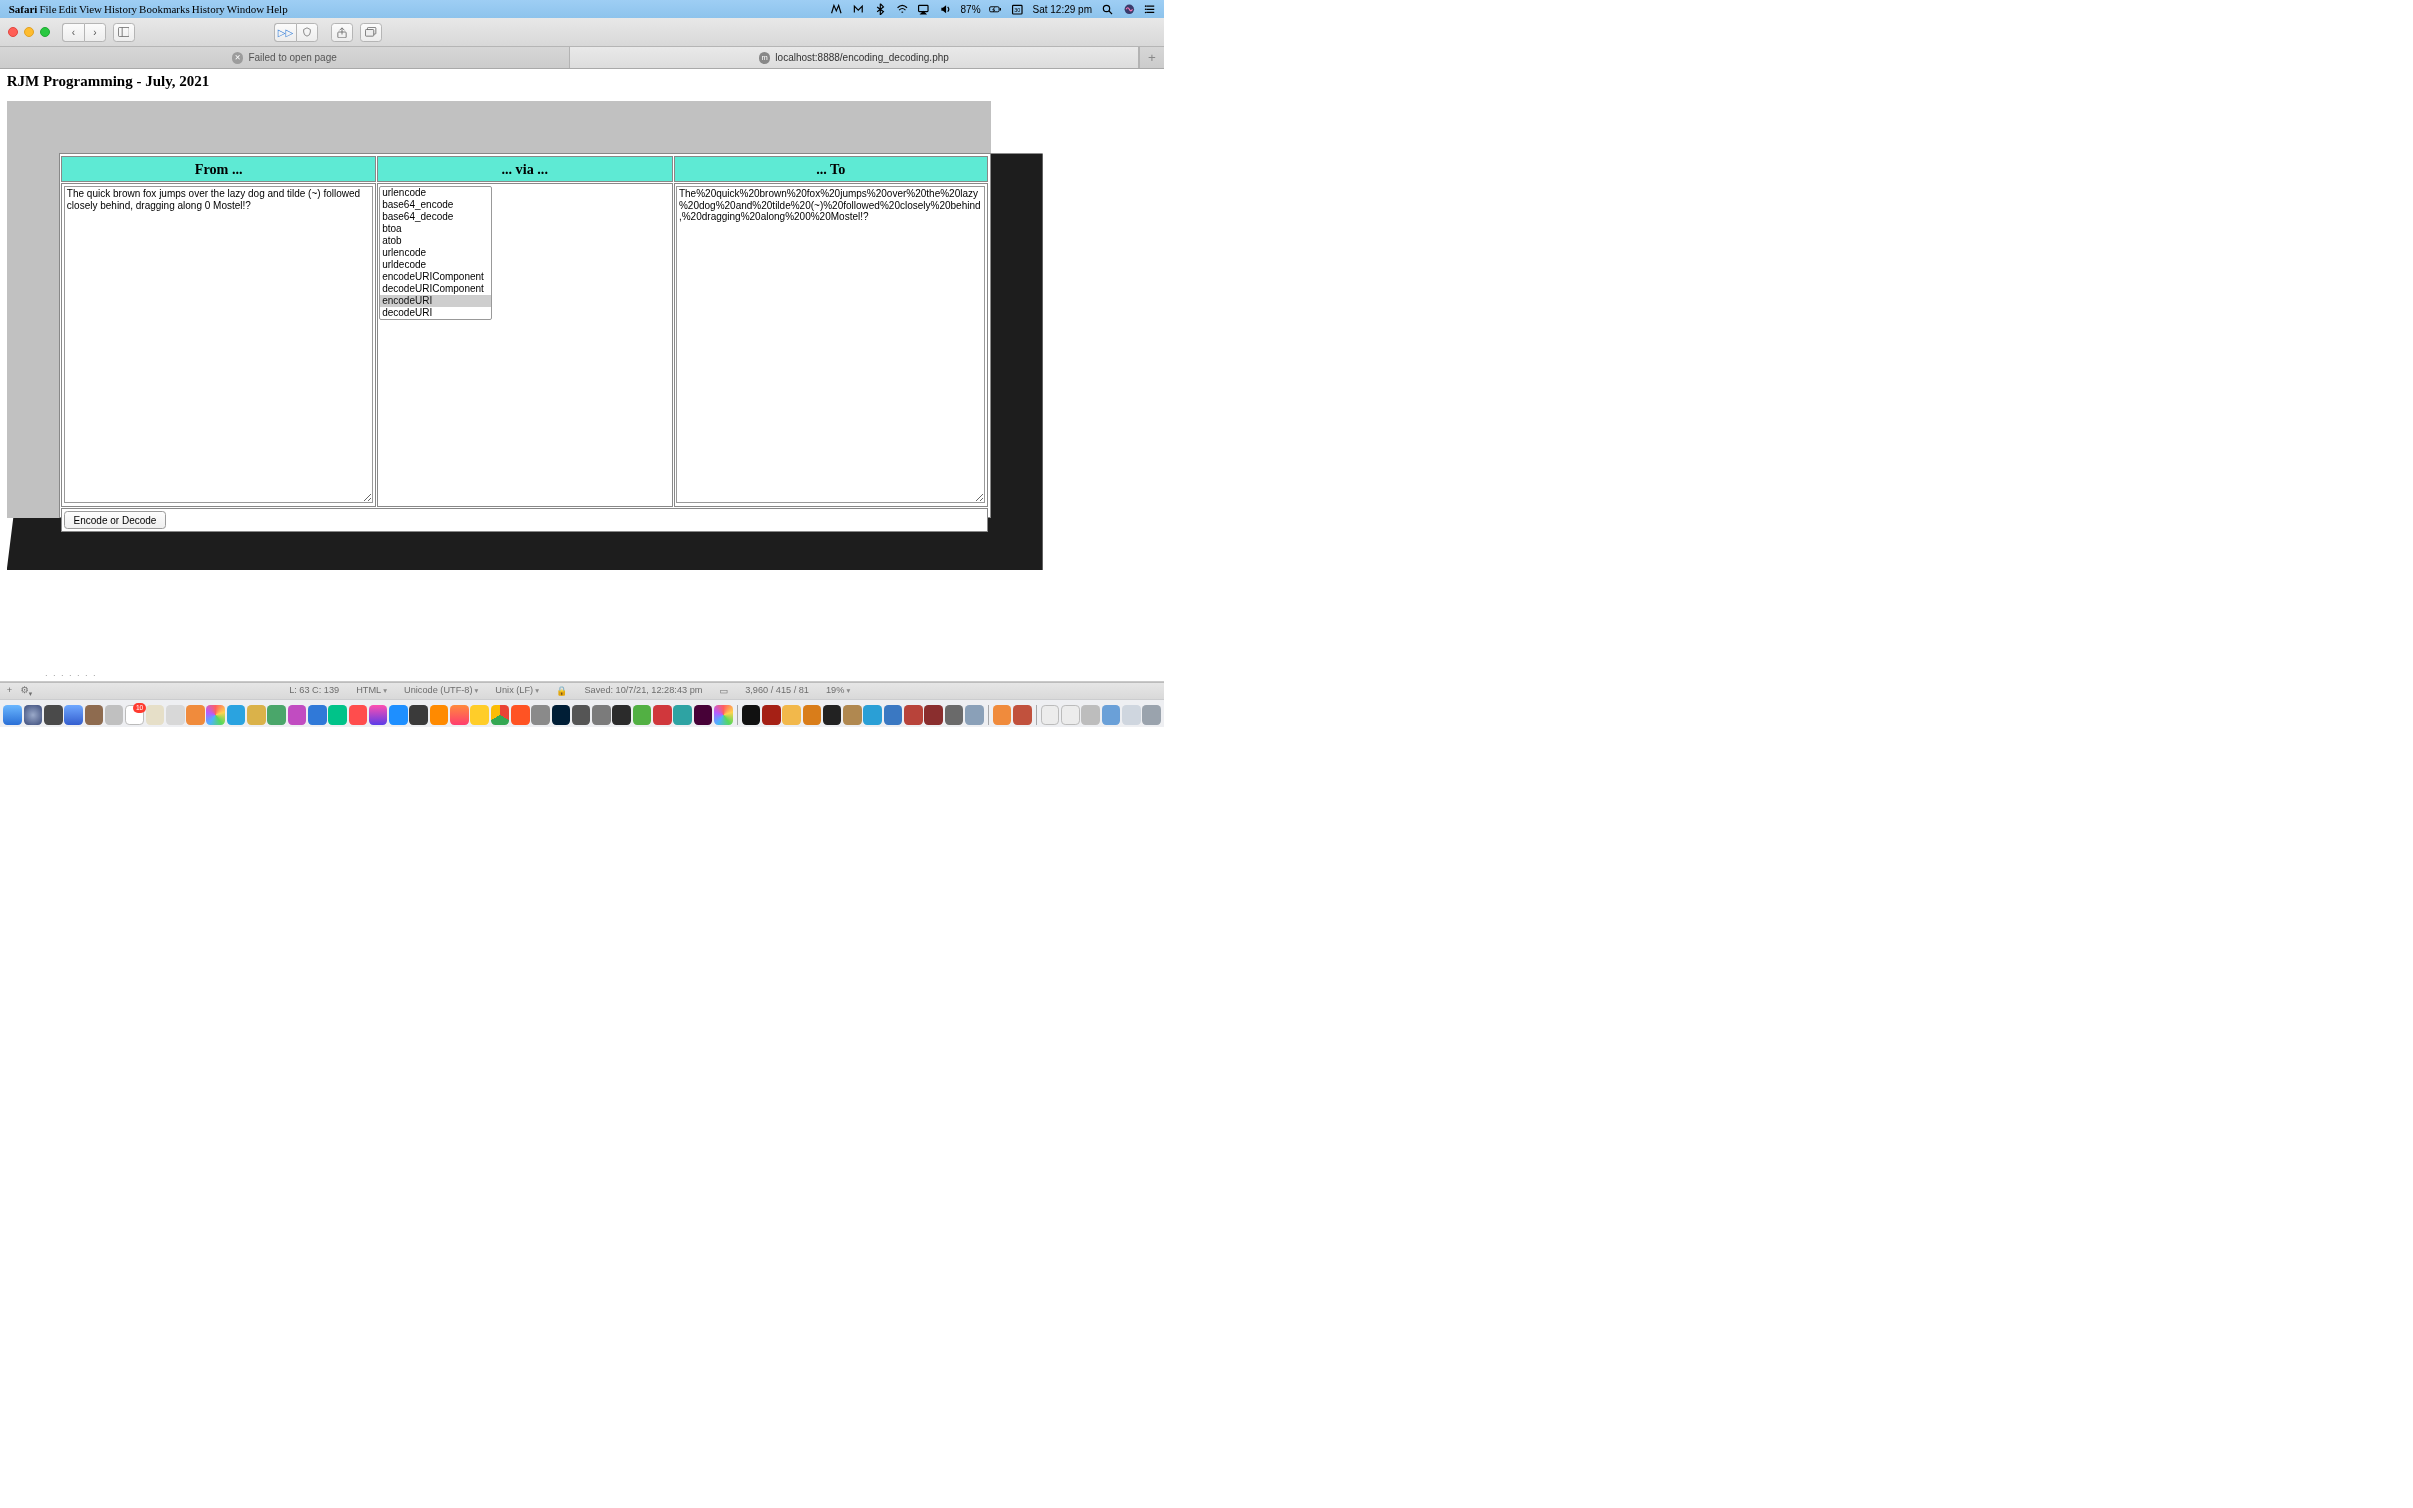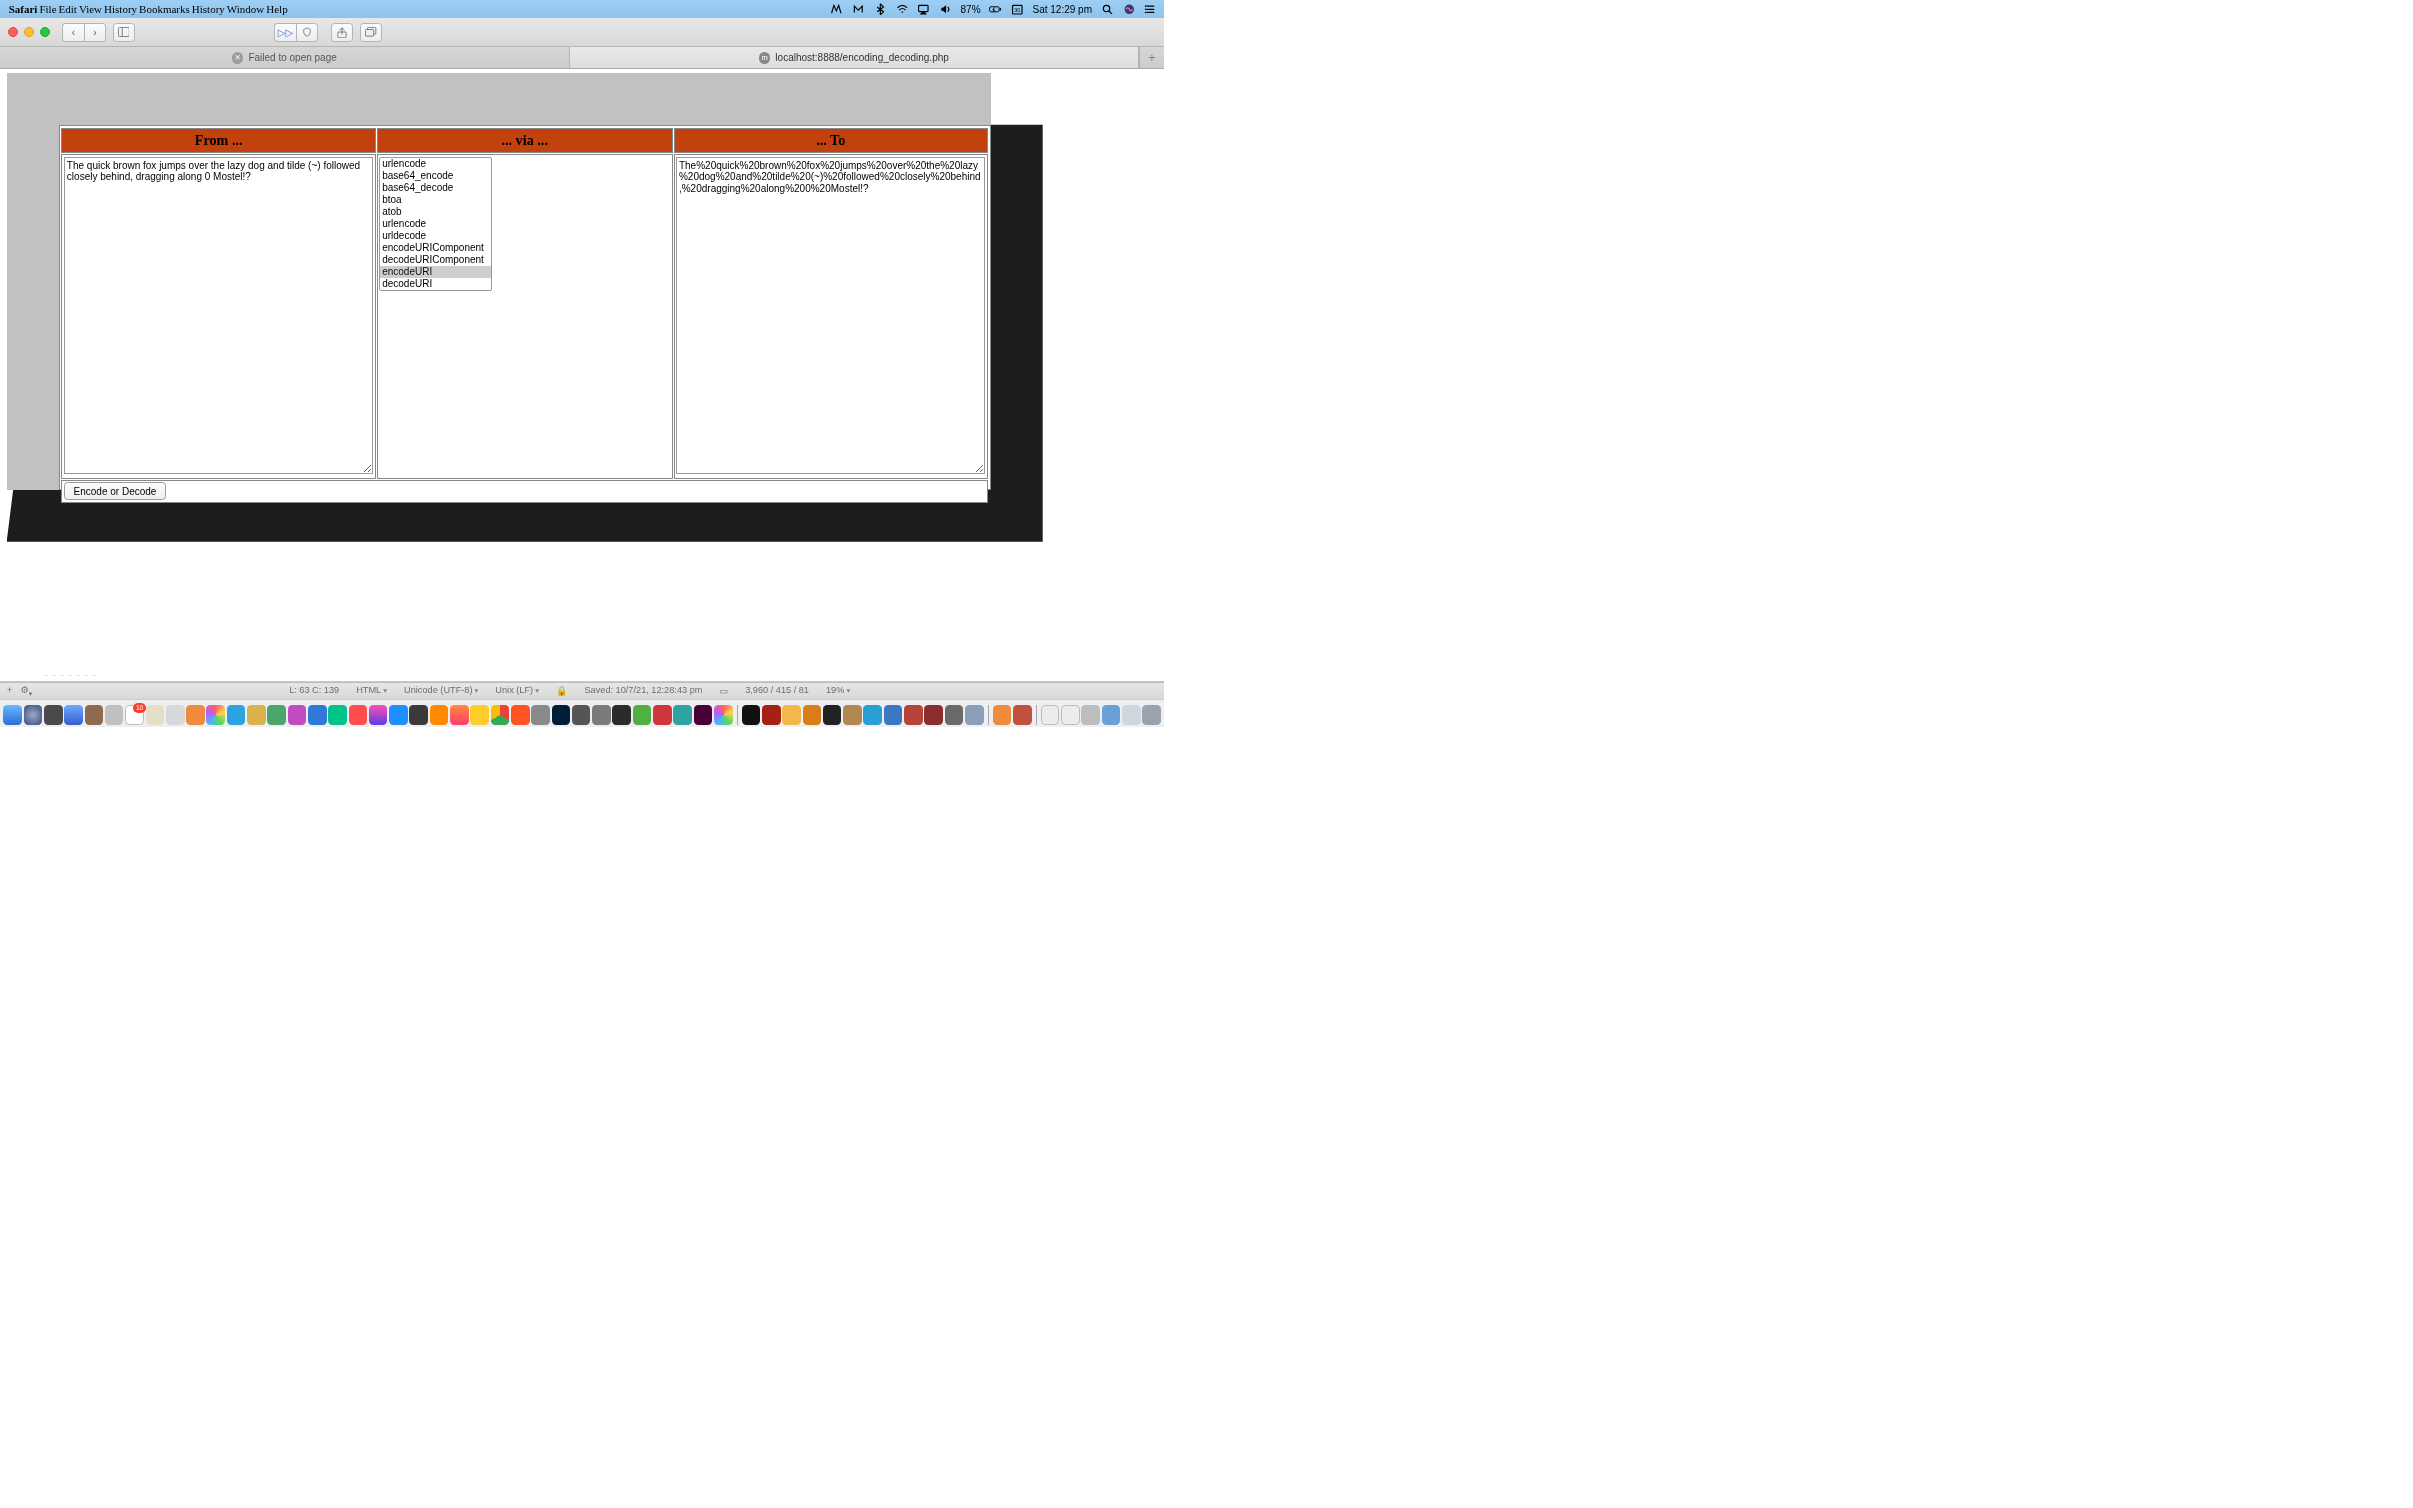--- a/index.html
+++ b/index.html
@@ -40,21 +40,21 @@
   
   .page { padding:3.4px 6.7px 0 6.7px; }
   h1.page-title { font-family: Georgia, "Times New Roman", serif; font-size:25px; font-weight:700; margin:3.4px 0 6.7px 0; }
   h3.page-sub { font-family: Georgia, "Times New Roman", serif; font-size:15px; font-weight:700; margin:0 0 11.7px 0; }
 
   .outer-frame { width:1036px; height:469px; position:relative; margin-left:0; }
   .bevel-back { position:absolute; inset:0; background:#1d1d1d; clip-path: polygon(0 100%, 52px 52px, 100% 52px, 100% 100%); }
   .bevel-front { position:absolute; left:0; top:0; right:52px; bottom:52px; background:#c1c1c1; }
   .inner-panel { position:absolute; left:52px; top:52px; right:52px; bottom:52px; background:#fff; border:0.8px solid #888; padding:0.8px;}
   table.enc { width:100%; border-collapse:separate; border-spacing:1.7px; }
-  table.enc th { border:0.8px solid #888; background:#c2410c; font-family: Georgia, "Times New Roman", serif; font-weight:700; font-size:14.2px; padding:3.4px 0; text-align:center;}
+  table.enc th { border:0.8px solid #888; background:#5eead4; font-family: Georgia, "Times New Roman", serif; font-weight:700; font-size:14.2px; padding:3.4px 0; text-align:center;}
   table.enc td { border:0.8px solid #888; background:#fff; vertical-align:top; padding:1.7px;}
   .col-from { width:34%; }
   .col-via  { width:32%; }
   .col-to   { width:34%; }
   textarea.ta { width:100%; height:317px; resize:both; border:0.8px solid #999; font-family: Arial, sans-serif; font-size:10px; padding:1.7px; line-height:1.15; overflow:auto;}
   textarea.ta.to { }
   select.via { width:113px; border:0.8px solid #999; font-size:10px; font-family: Arial, sans-serif; background:#fff; }
   select.via option { padding:0 1.7px; }
   .btn-row td { padding:3.4px 5px; }
   button.encode { font-size:10px; padding:2.5px 8.4px; border:0.8px solid #9a9a9a; border-radius:3.4px; background:linear-gradient(#fdfdfd,#efefef); cursor:default;}
@@ -210,20 +210,21 @@
     <span>Failed to open page</span>
   </div>
   <div class="tab active">
     <span class="favicon" style="background:#888;">m</span>
     <span>localhost:8888/encoding_decoding.php</span>
   </div>
   <div class="newtab">+</div>
 </div>
 
 <div class="page">
+  <h3 class="page-sub">RJM Programming - July, 2021</h3>
 
   <div class="outer-frame">
     <div class="bevel-back"></div>
     <div class="bevel-front"></div>
     <div class="inner-panel">
       <table class="enc">
         <colgroup>
             <col class="col-from">
             <col class="col-via">
             <col class="col-to">

